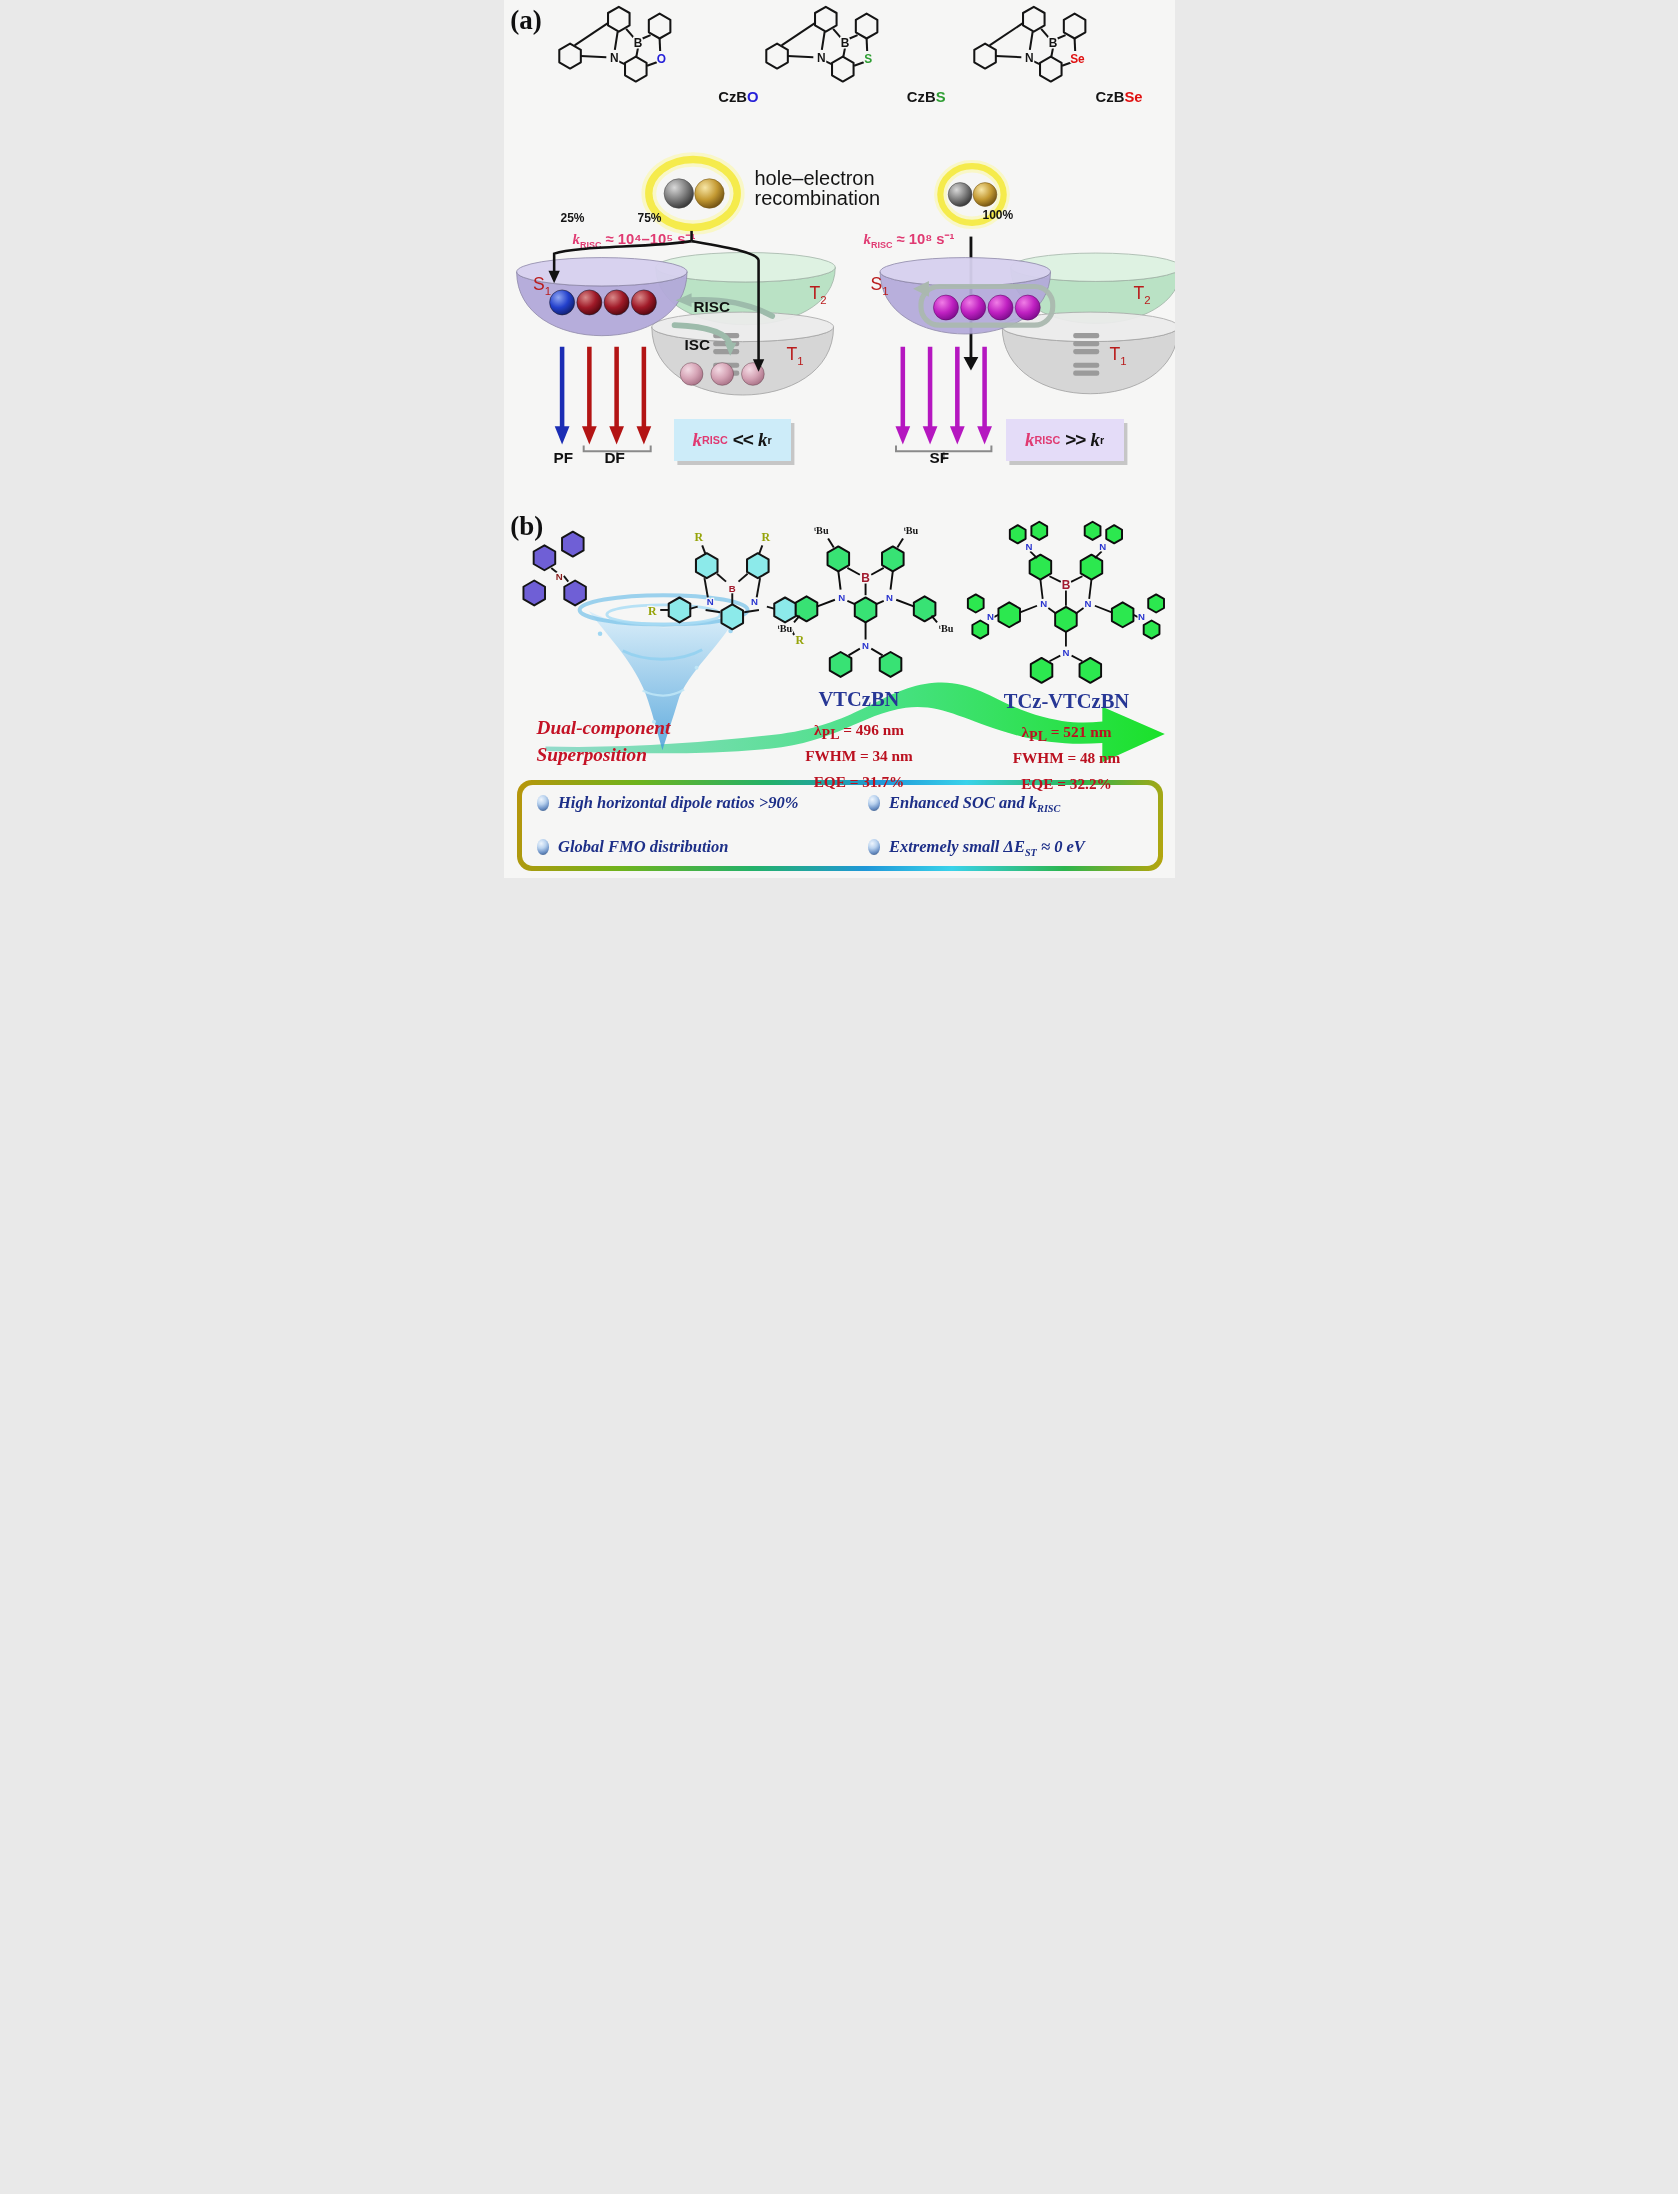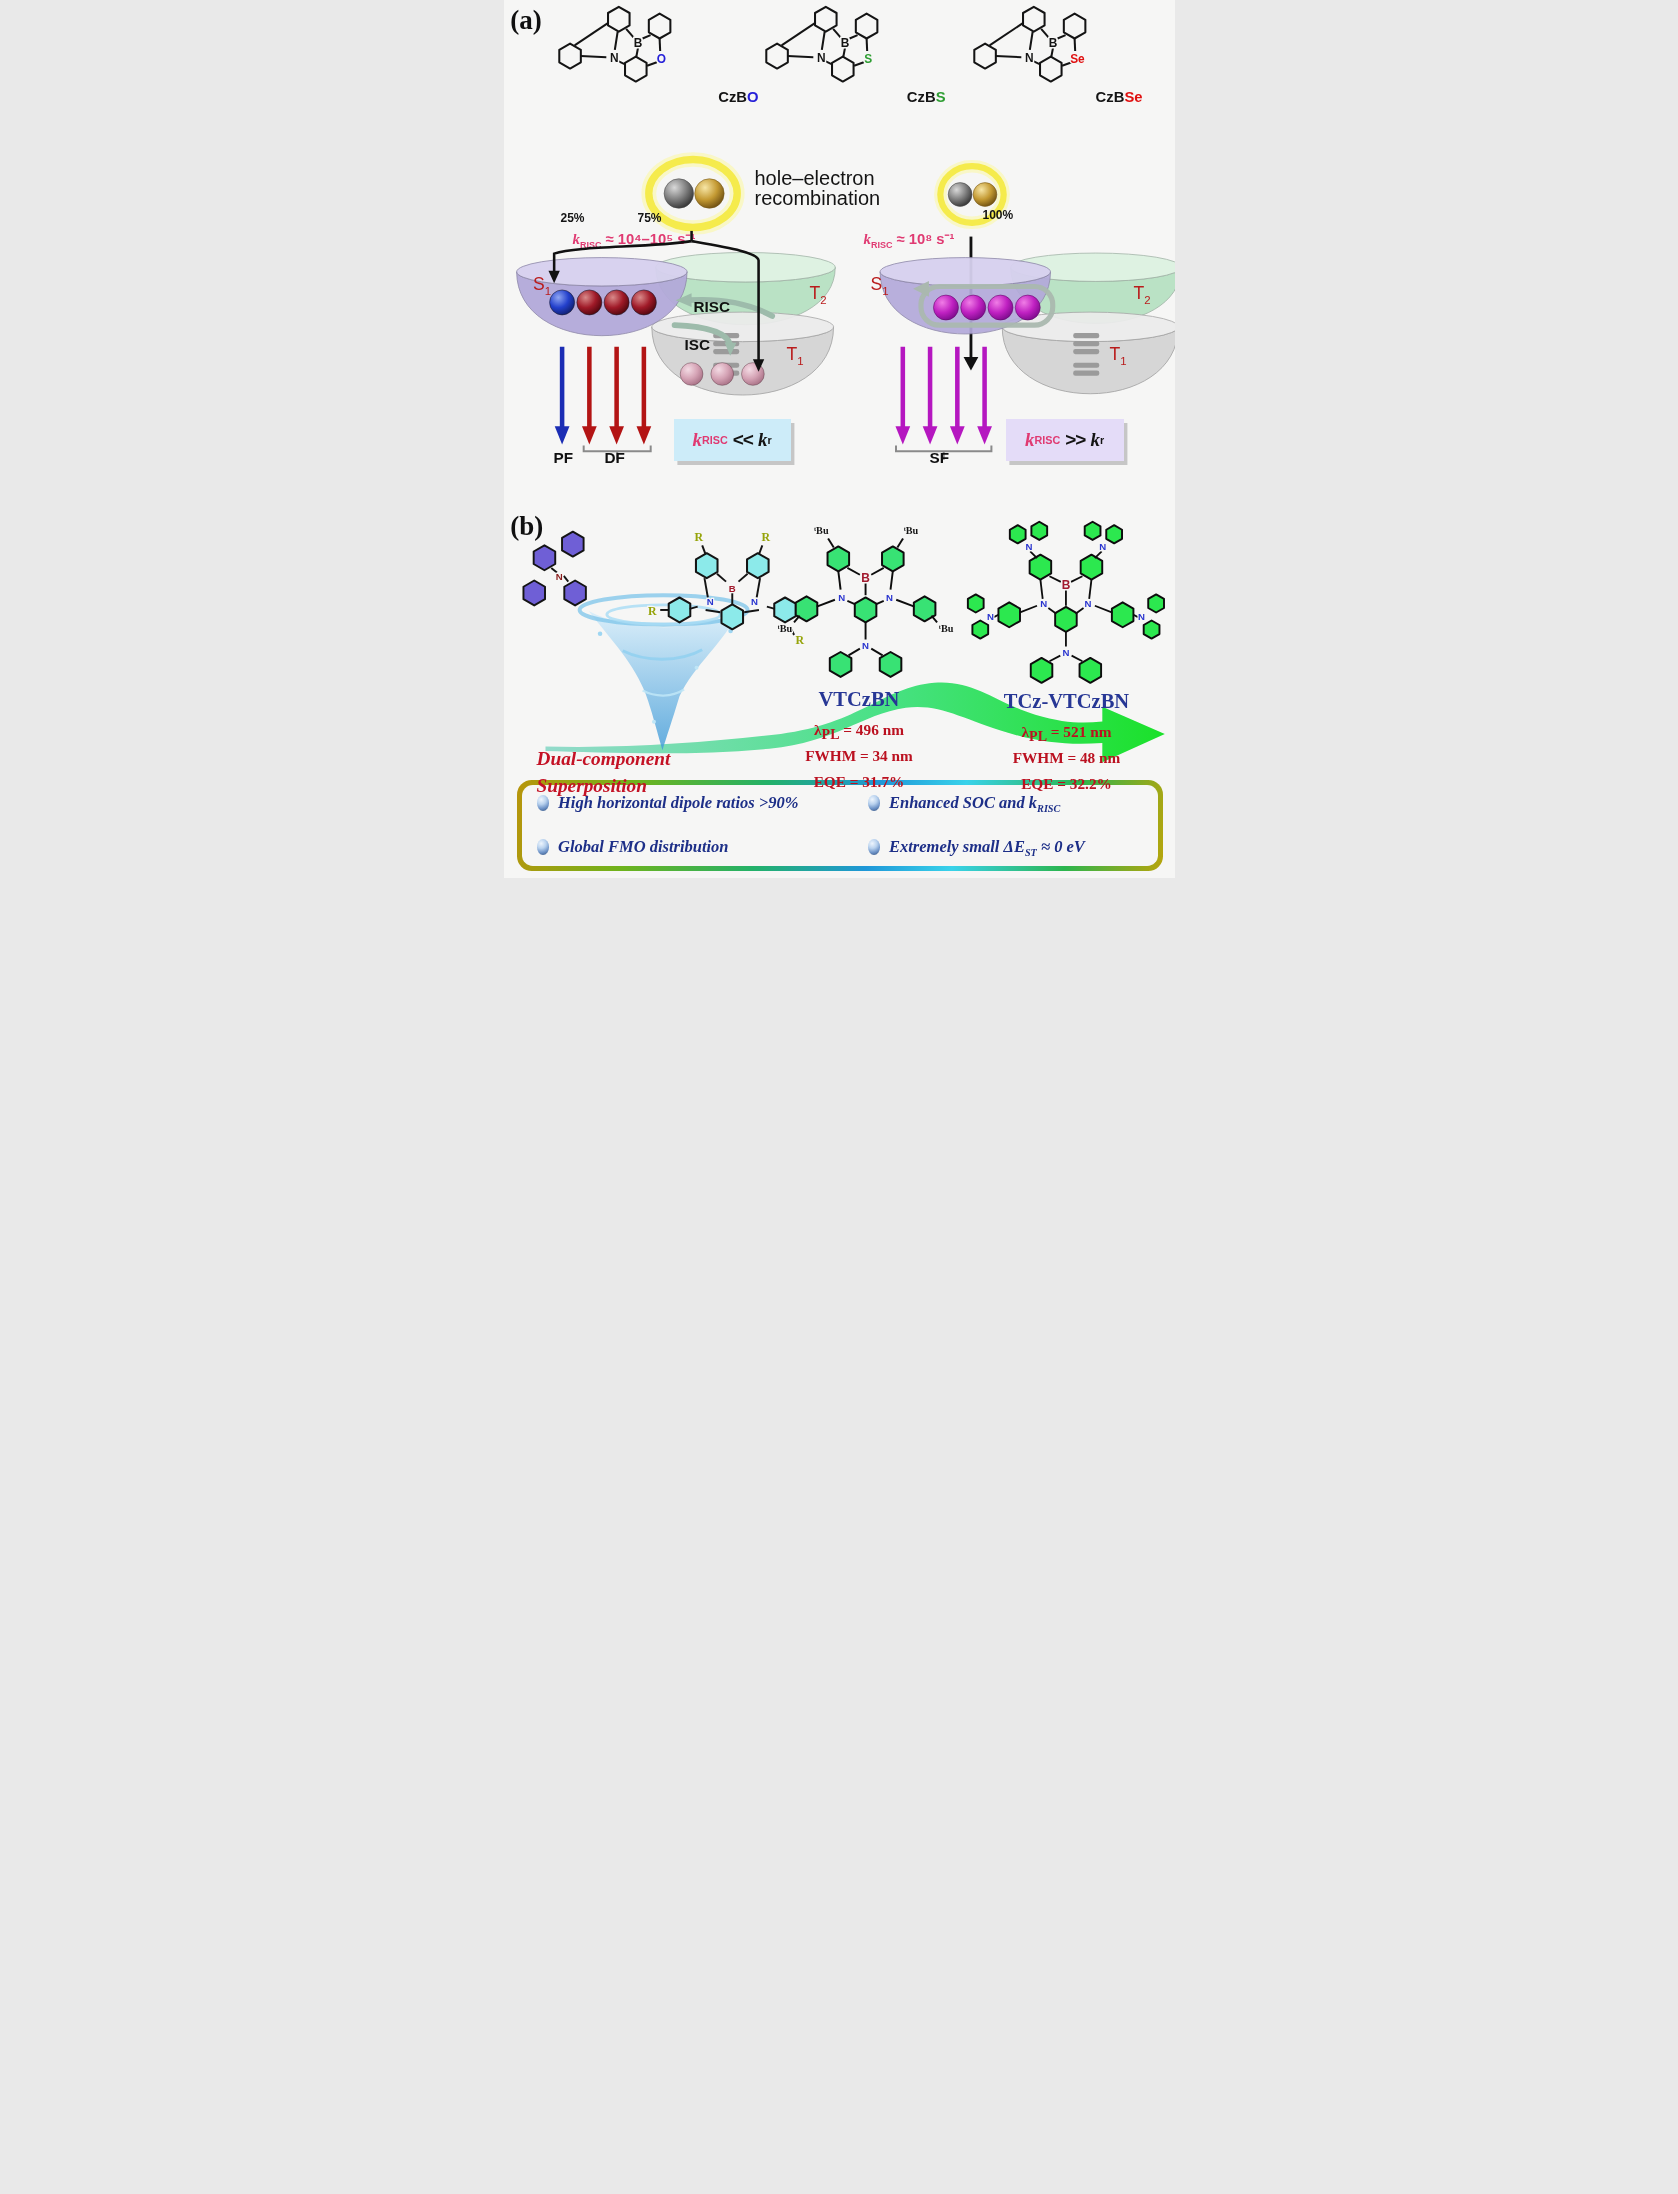--- a/index.html
+++ b/index.html
@@ -471,21 +471,21 @@
     <text x="185" y="126" class="atom" fill="#a21a2e">B</text>
     <text x="146" y="158" class="atomS" fill="#2a35cf">N</text>
     <text x="224" y="158" class="atomS" fill="#2a35cf">N</text>
     <text x="185" y="244" class="atomS" fill="#2a35cf">N</text>
     <text x="120" y="58" class="atomS" fill="#2a35cf">N</text>
     <text x="250" y="58" class="atomS" fill="#2a35cf">N</text>
     <text x="52" y="182" class="atomS" fill="#2a35cf">N</text>
     <text x="318" y="182" class="atomS" fill="#2a35cf">N</text>
   </svg>
 
-  <div class="dual abs" style="left:33px;top:745px;z-index:3">
+  <div class="dual abs" style="left:33px;top:714px;z-index:3">
     <div>Dual-component</div>
     <div>Superposition</div>
   </div>
 
   <div class="mcol abs" style="left:259px;top:688px;width:193px;z-index:3">
     <div class="mname">VTCzBN</div>
     <div class="gap"></div>
     <div class="mline"><span>λ</span><sub>PL</sub><span> = 496 nm</span></div>
     <div class="mline"><span>FWHM</span><sub></sub><span> = 34 nm</span></div>
     <div class="mline"><span>EQE</span><sub></sub><span> = 31.7%</span></div>

